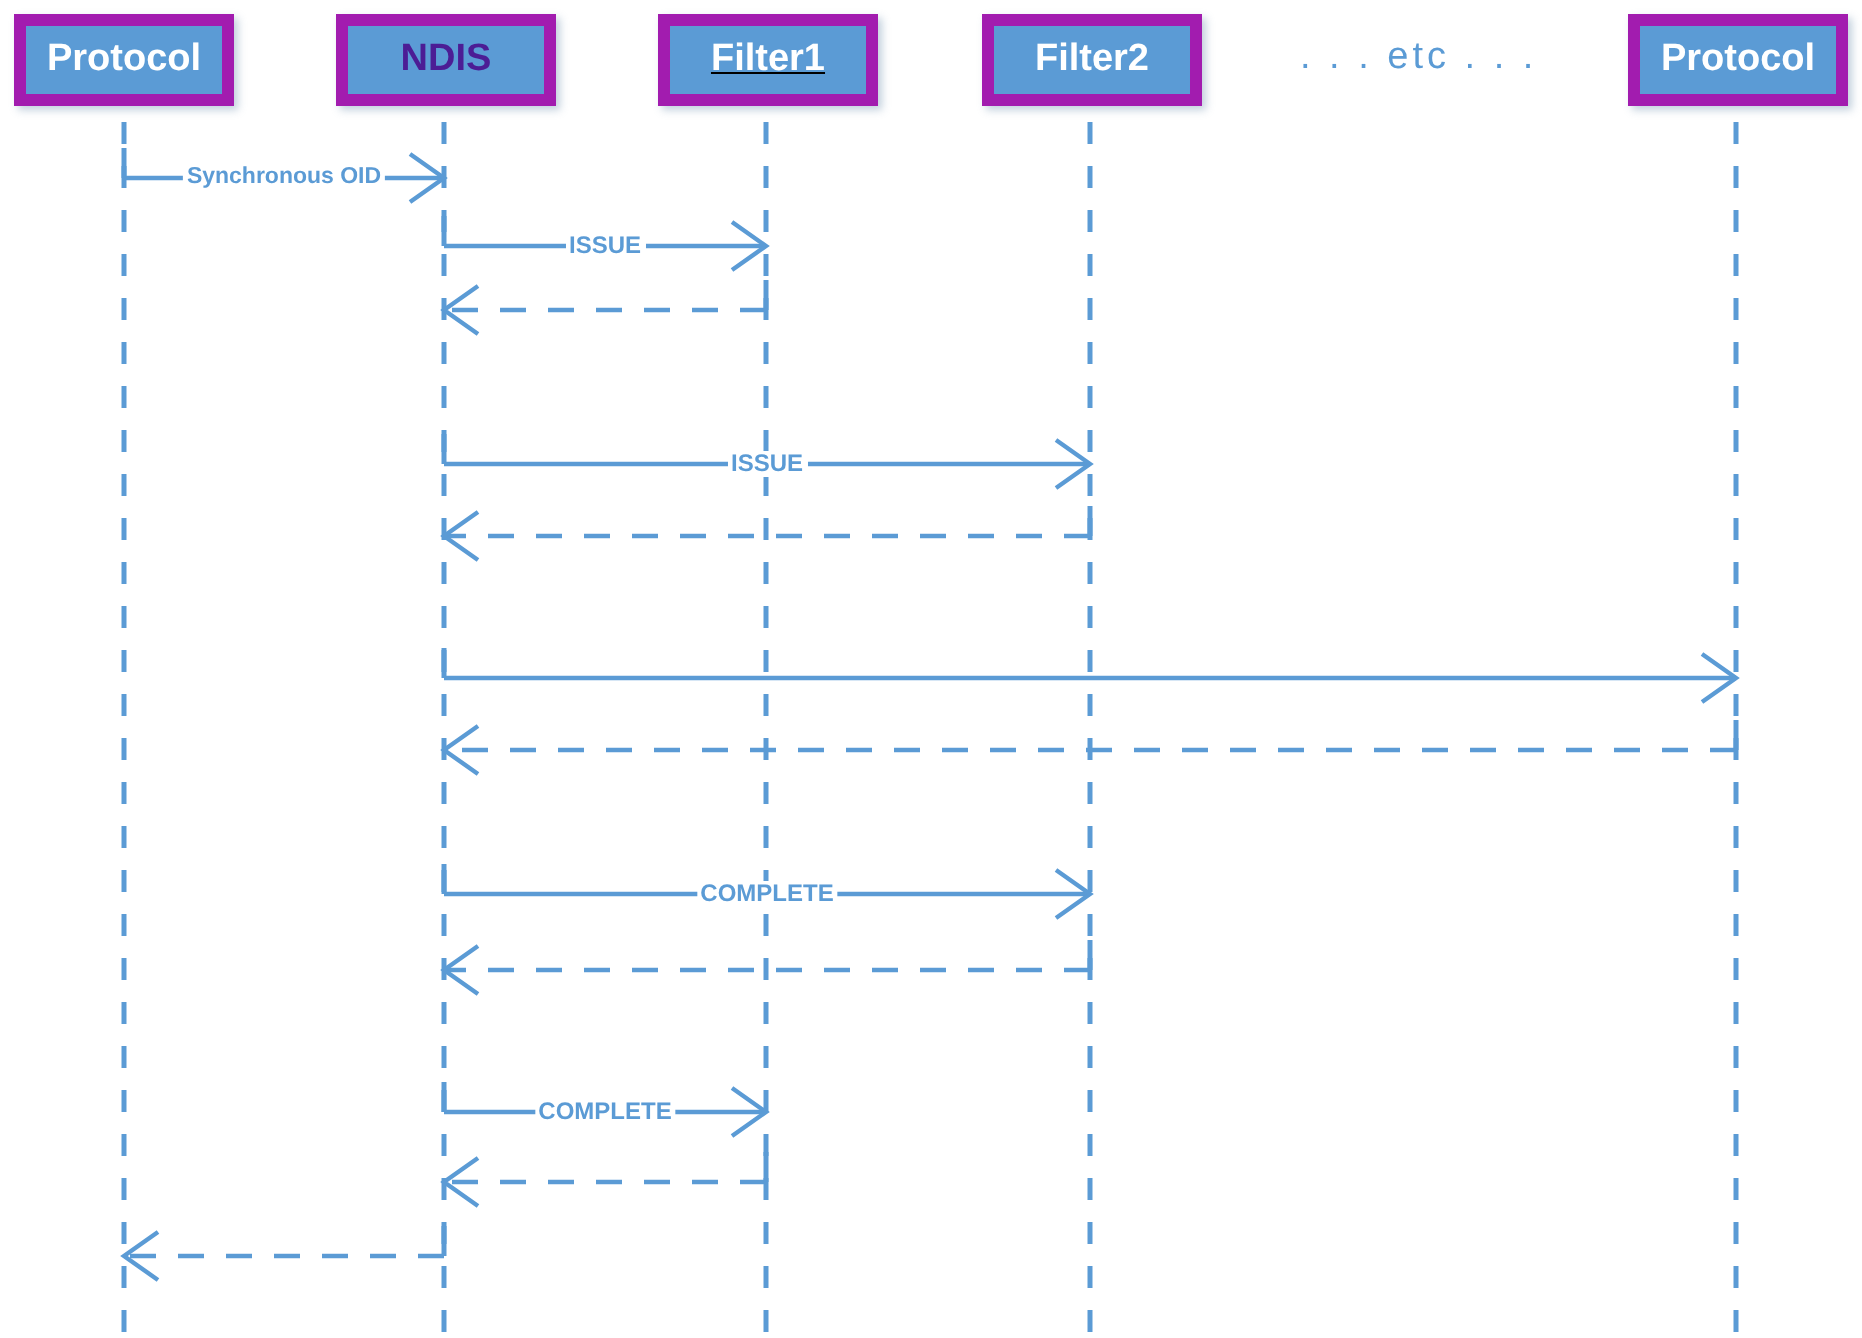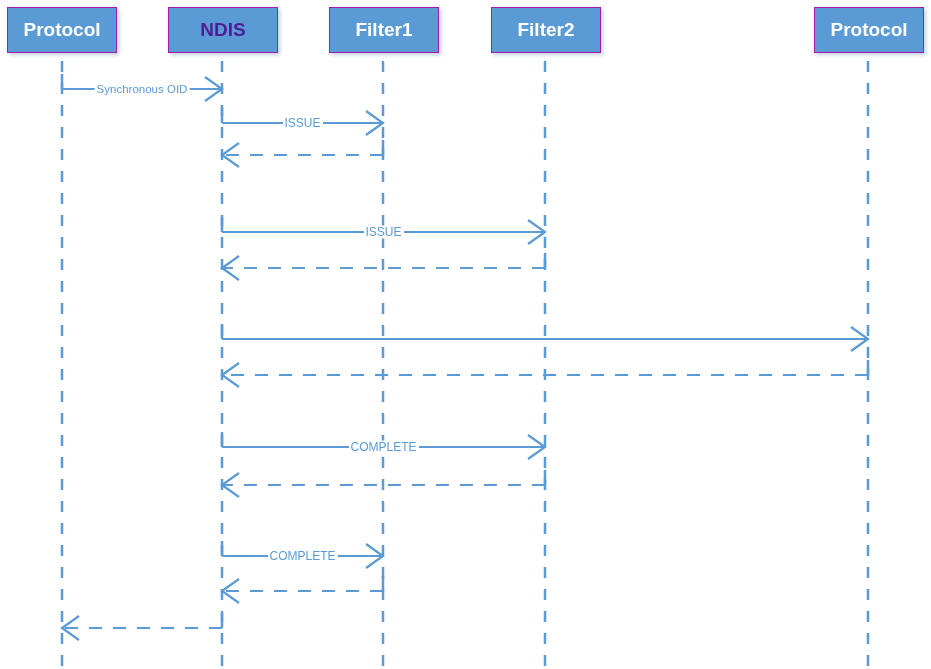--- a/index.html
+++ b/index.html
@@ -23,21 +23,21 @@
     left: 0;
     top: 0;
     width: 931px;
     height: 669px;
     display: block;
   }
   .lane-box {
     position: absolute;
     box-sizing: border-box;
     background: #5B9BD5;
-    border: 1px solid #a21caf;
+    border: 6px solid #a21caf;
     box-shadow: 2px 2px 4px rgba(120,150,180,0.45);
     display: flex;
     align-items: center;
     justify-content: center;
   }
   .lane-label {
     color: #ffffff;
     font-weight: bold;
     font-size: 19px;
     font-family: "Liberation Sans", sans-serif;
@@ -55,20 +55,21 @@
   .msg-label {
     position: absolute;
     transform: translate(-50%, -50%);
     background: #ffffff;
     color: #5B9BD5;
     font-size: 12px;
     font-family: "Liberation Sans", sans-serif;
     padding: 0 2px;
     white-space: nowrap;
     line-height: 13px;
+    font-weight: bold;
   }
   .msg-label.small {
     font-size: 11.5px;
   }
 </style>
 </head>
 <body>
 
 <div id="diagram-root">
 
@@ -144,31 +145,32 @@
       </g>
   </svg>
 
   <div id="lanes-layer">
       <div class="lane-box" style="left: 7px; top: 7px; width: 110px; height: 46px; background: rgb(91, 155, 213);">
         <span class="lane-label" style="color: rgb(255, 255, 255);">Protocol</span>
       </div>
       <div class="lane-box" style="left: 168px; top: 7px; width: 110px; height: 46px; background: rgb(91, 155, 213);">
         <span class="lane-label" style="color: #4c1d95;">NDIS</span>
       </div>
-      <div class="lane-box" style="left: 329px; top: 7px; width: 110px; height: 46px; background: rgb(91, 155, 213);">
+      <div class="lane-box" style="left: 329px; top: 7px; width: 110px; height: 46px; background: rgb(91, 155, 213); text-decoration: underline;">
         <span class="lane-label" style="color: rgb(255, 255, 255);">Filter1</span>
       </div>
       <div class="lane-box" style="left: 491px; top: 7px; width: 110px; height: 46px; background: rgb(91, 155, 213); text-align: center;">
         <span class="lane-label" style="color: rgb(255, 255, 255);">Filter2</span>
       </div>
       <div class="lane-box" style="left: 814px; top: 7px; width: 110px; height: 46px; background: rgb(91, 155, 213);">
         <span class="lane-label" style="color: rgb(255, 255, 255);">Protocol</span>
       </div>
     </div>
 
+  <div class="etc-label" id="etc-marker" style="left: 650px; top: 18px; color: rgb(91, 155, 213);">. . . etc . . .</div>
 
   <div id="labels-layer">
       <div class="msg-label small" style="left: 142px; top: 89px; color: rgb(91, 155, 213);">Synchronous OID</div>
       <div class="msg-label" style="left: 302.5px; top: 123px; color: rgb(91, 155, 213);">ISSUE</div>
       <div class="msg-label" style="left: 383.5px; top: 232px; color: rgb(91, 155, 213);">ISSUE</div>
       <div class="msg-label" style="left: 383.5px; top: 447px; color: rgb(91, 155, 213);">COMPLETE</div>
       <div class="msg-label" style="left: 302.5px; top: 556px; color: rgb(91, 155, 213);">COMPLETE</div>
     </div>
 
 </div>

